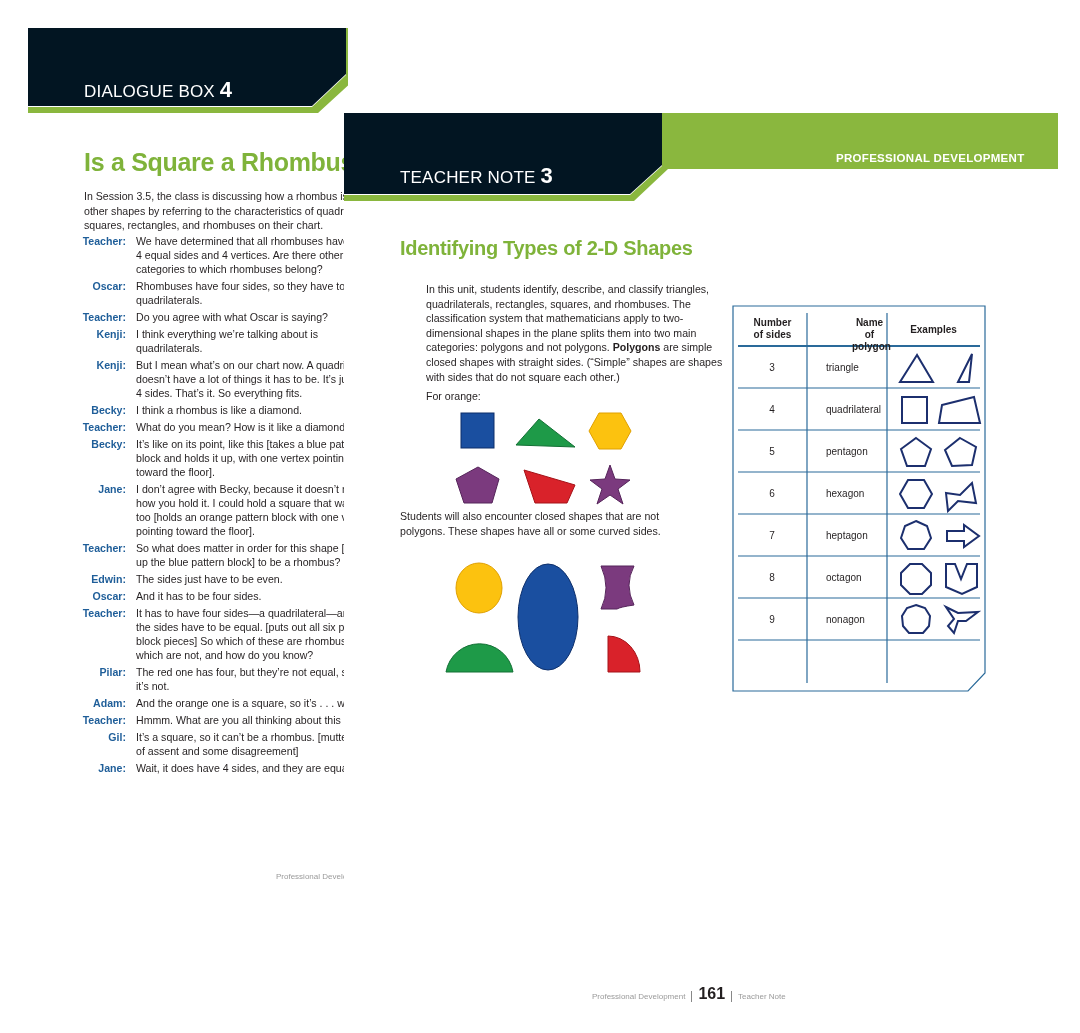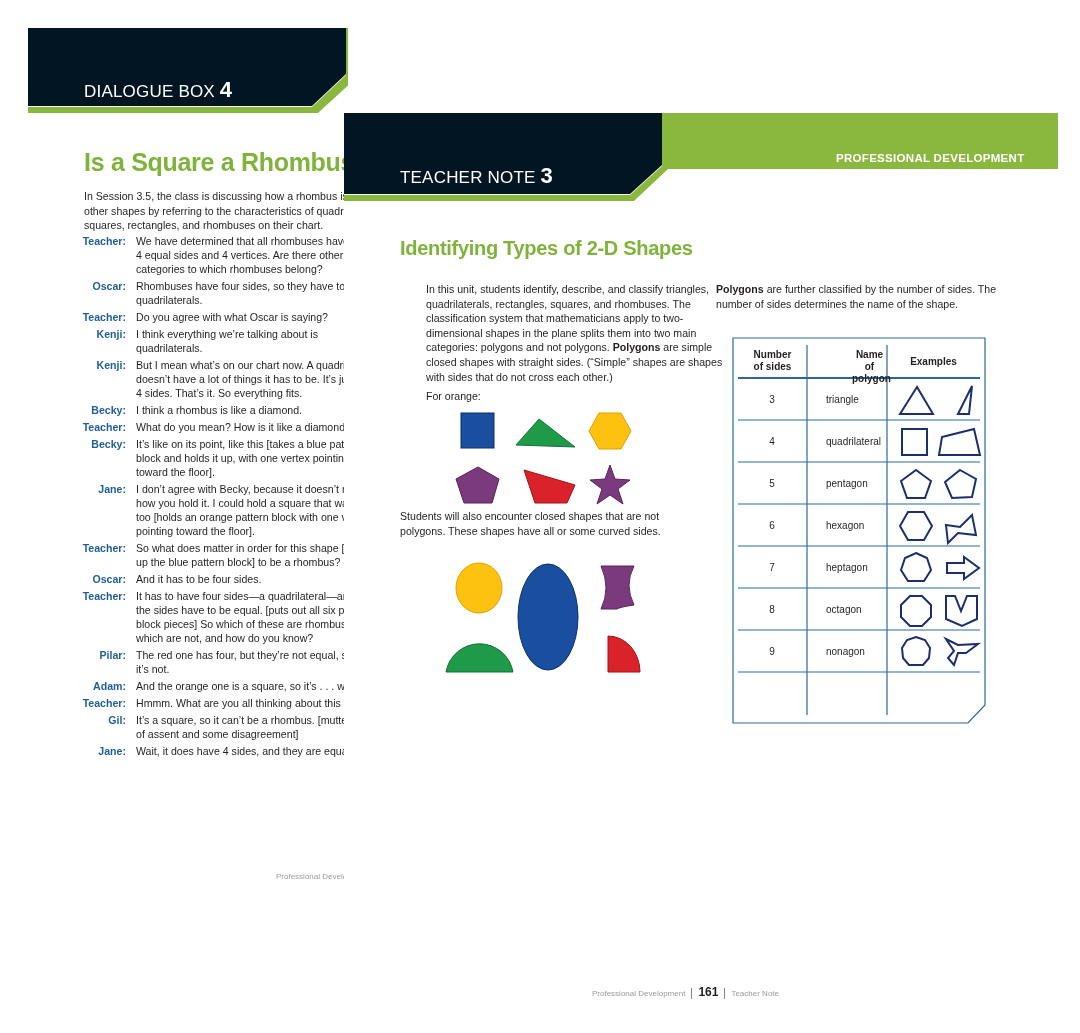--- a/index.html
+++ b/index.html
@@ -21,25 +21,25 @@
 
   .para { font-size: 10.6px; line-height: 14.6px; color: #231f20; }
 
   
   .dlg { position: absolute; left: 56px; top: 206px; width: 280px; }
   .dlg-row { display: flex; font-size: 10.6px; line-height: 14px; margin-bottom: 3px; }
   .spk { width: 52px; text-align: right; color: #1f5e99; font-weight: bold; padding-right: 10px; flex-shrink: 0; }
   .utt { flex: 1; white-space: pre-line; }
 
   .footer-small { position: absolute; font-size: 8px; color: #9a9a9a; }
-  .footer-small b { color: #231f20; font-size: 12px; margin-top: 36px; }
+  .footer-small b { color: #231f20; font-size: 16px; margin-top: 36px; }
   .footer-sep { display: inline-block; width: 1px; height: 11px; background: #888; vertical-align: middle; margin: 0 6px; }
 
   
-  .poly-table { position: absolute; left: 388px; top: 224px; width: 244px; height: 387px; }
+  .poly-table { position: absolute; left: 388px; top: 192px; width: 244px; height: 387px; }
   .poly-table svg.frame { position: absolute; left: 0; top: 0; }
   .th { position: absolute; font-size: 10px; font-weight: bold; text-align: center; line-height: 12px; color: #231f20; }
   .tr { position: absolute; left: 6px; width: 242px; height: 42px; }
   .td-num { position: absolute; left: 0; width: 68px; text-align: center; top: 15px; font-size: 10px; }
   .td-name { position: absolute; left: 76px; top: 15px; font-size: 10px; margin-left: 12px; }
   .td-ex { position: absolute; left: 156px; top: 2px; width: 90px; height: 38px; }
 </style>
 </head>
 <body>
 
@@ -111,20 +111,24 @@
 how you hold it. I could hold a square that wa
 too [holds an orange pattern block with one v
 pointing toward the floor].</span>
       </div>
     <div class="dlg-row">
         <span class="spk" style="width:108px">Teacher:</span>
         <span class="utt">So what does matter in order for this shape [h
 up the blue pattern block] to be a rhombus?</span>
       </div>
     <div class="dlg-row">
+        <span class="spk" style="width:108px">Edwin:</span>
+        <span class="utt">The sides just have to be even.</span>
+      </div>
+    <div class="dlg-row">
         <span class="spk" style="width:108px">Oscar:</span>
         <span class="utt">And it has to be four sides.</span>
       </div>
     <div class="dlg-row">
         <span class="spk" style="width:108px">Teacher:</span>
         <span class="utt">It has to have four sides—a quadrilateral—and
 the sides have to be equal. [puts out all six pa
 block pieces] So which of these are rhombuse
 which are not, and how do you know?</span>
       </div>
@@ -171,21 +175,21 @@
 
   <div class="title-green" style="position:absolute;left:56px;top:124px;font-size:20px;white-space:nowrap;">Identifying Types of 2-D Shapes</div>
 
   <div class="para" style="position:absolute;left:56px;top:169px;width:300px;white-space:nowrap;margin-left:26px;">
     <div>In this unit, students identify, describe, and classify triangles,</div>
     <div>quadrilaterals, rectangles, squares, and rhombuses. The</div>
     <div>classification system that mathematicians apply to two-</div>
     <div>dimensional shapes in the plane splits them into two main</div>
     <div><span>categories: polygons and not polygons.</span> <b>Polygons</b><span> are simple</span></div>
     <div>closed shapes with straight sides. (“Simple” shapes are shapes</div>
-    <div>with sides that do not cross each other.)</div>
+    <div>with sides that do not square each other.)</div>
     <div style="margin-top:5px;">For orange:</div>
   </div>
 
   <svg style="position:absolute;left:100px;top:295px;" width="200" height="100">
     <rect x="17" y="5" width="33" height="35" fill="#1a4fa0" stroke="#0d2f6b" stroke-width="1"></rect>
     <polygon points="72,37 95,11 131,39" fill="#1e9a48" stroke="#137035" stroke-width="1"></polygon>
     <polygon points="155,5 177,5 187,23 177,41 155,41 145,23" fill="#fcc20f" stroke="#e0a000" stroke-width="1"></polygon>
     <polygon points="34,59 55,71 48,95 20,95 12,71" fill="#7b3a7e" stroke="#55245a" stroke-width="1"></polygon>
     <polygon points="80,62 131,77 123,95 91,95" fill="#d9222a" stroke="#a51218" stroke-width="1"></polygon>
     <polygon points="166,57 171,71 186,72 174,81 179,96 166,87 153,96 158,81 146,72 161,71" fill="#7b3a7e" stroke="#55245a" stroke-width="1"></polygon>
@@ -197,24 +201,20 @@
   </div>
 
   <svg style="position:absolute;left:100px;top:448px;" width="200" height="116">
     <ellipse cx="35" cy="27" rx="23" ry="25" fill="#fcc20f" stroke="#e0a000" stroke-width="1"></ellipse>
     <ellipse cx="104" cy="56" rx="30" ry="53" fill="#1a4fa0" stroke="#0d2f6b" stroke-width="1"></ellipse>
     <path d="M157,5 L190,5 Q180,24 190,44 Q176,46 173,48 L157,48 Q167,27 157,5 Z" fill="#7b3a7e" stroke="#55245a" stroke-width="1"></path>
     <path d="M2,111 A34,34 0 0 1 69,111 Z" fill="#1e9a48" stroke="#137035" stroke-width="1"></path>
     <path d="M164,75 A32,36 0 0 1 196,111 L164,111 Z" fill="#d9222a" stroke="#a51218" stroke-width="1"></path>
   </svg>
 
-  <div class="para" style="position:absolute;left:372px;top:169px;white-space:nowrap;">
-    <div><b>Polygons</b><span> are further classified by the number of sides. The</span></div>
-    <div>number of sides determines the name of the shape.</div>
-  </div>
 
   <div class="poly-table">
     <svg class="frame" width="254" height="387">
       <path d="M1,1 L253,1 L253,368 L236,386 L1,386 Z" fill="none" stroke="#2a6a9a" stroke-width="1.2"></path>
       <line x1="75" y1="8" x2="75" y2="378" stroke="#2a6a9a" stroke-width="1.2"></line>
       <line x1="155" y1="8" x2="155" y2="378" stroke="#2a6a9a" stroke-width="1.2"></line>
       <line x1="6" y1="41" x2="248" y2="41" stroke="#2a6a9a" stroke-width="2"></line>
       <line x1="6" y1="83" x2="248" y2="83" stroke="#2a6a9a" stroke-width="1.2"></line>
       <line x1="6" y1="125" x2="248" y2="125" stroke="#2a6a9a" stroke-width="1.2"></line>
       <line x1="6" y1="167" x2="248" y2="167" stroke="#2a6a9a" stroke-width="1.2"></line>

